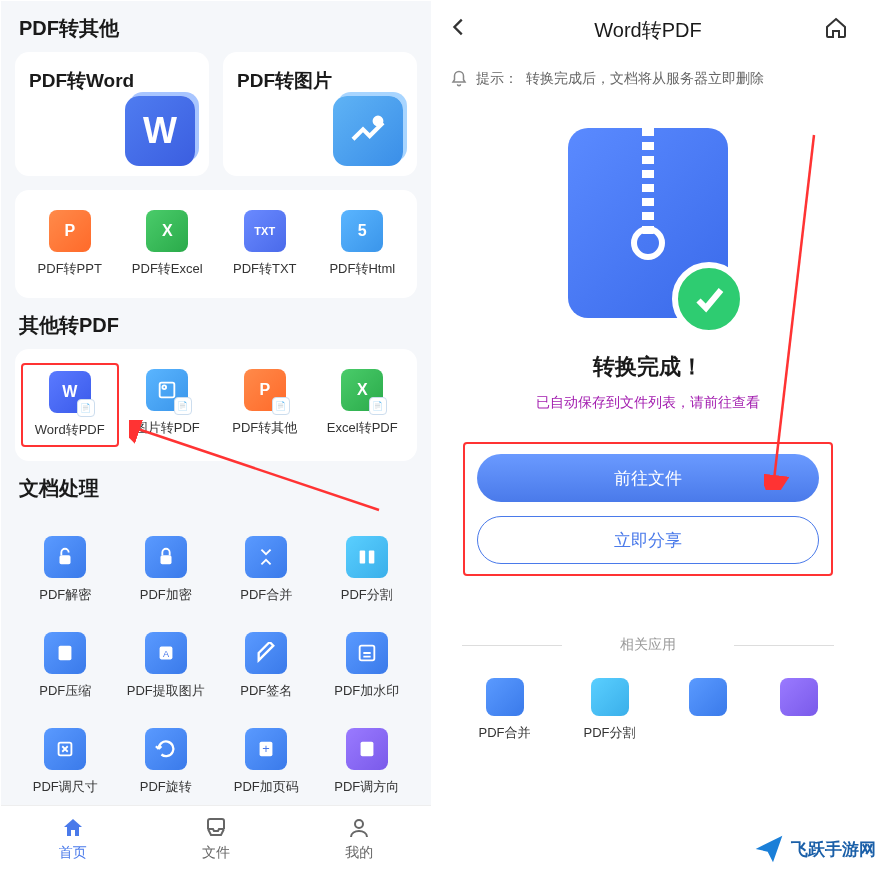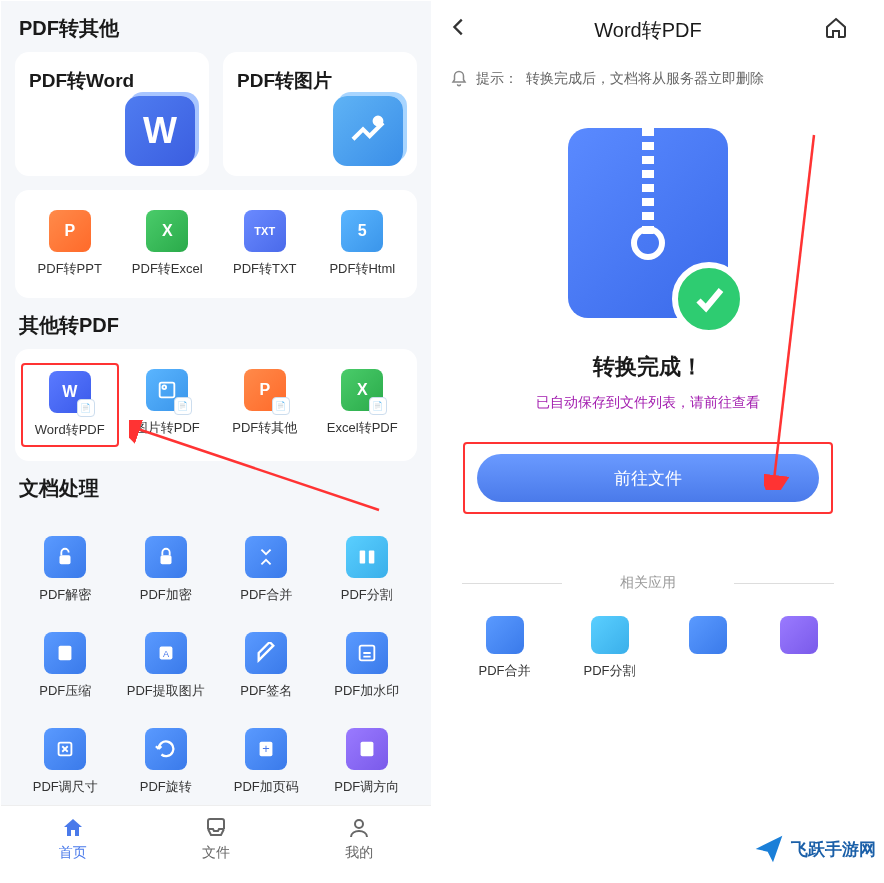--- a/index.html
+++ b/index.html
@@ -348,20 +348,21 @@
             <polyline points="5 13 10 18 20 6"></polyline>
           </svg>
       </div>
     </div>
 
     <div class="done-title">转换完成！</div>
     <div class="done-sub">已自动保存到文件列表，请前往查看</div>
 
     <div class="btn-box">
       <div class="btn btn-primary">前往文件</div>
+      <div class="btn btn-outline">立即分享</div>
     </div>
   </div>
 
   <div class="related">
     <div class="related-title">相关应用</div>
     <div class="related-grid">
       <div class="related-item">
           <div class="ico ico-blue"></div>
           <div class="lbl">PDF合并</div>
         </div>

